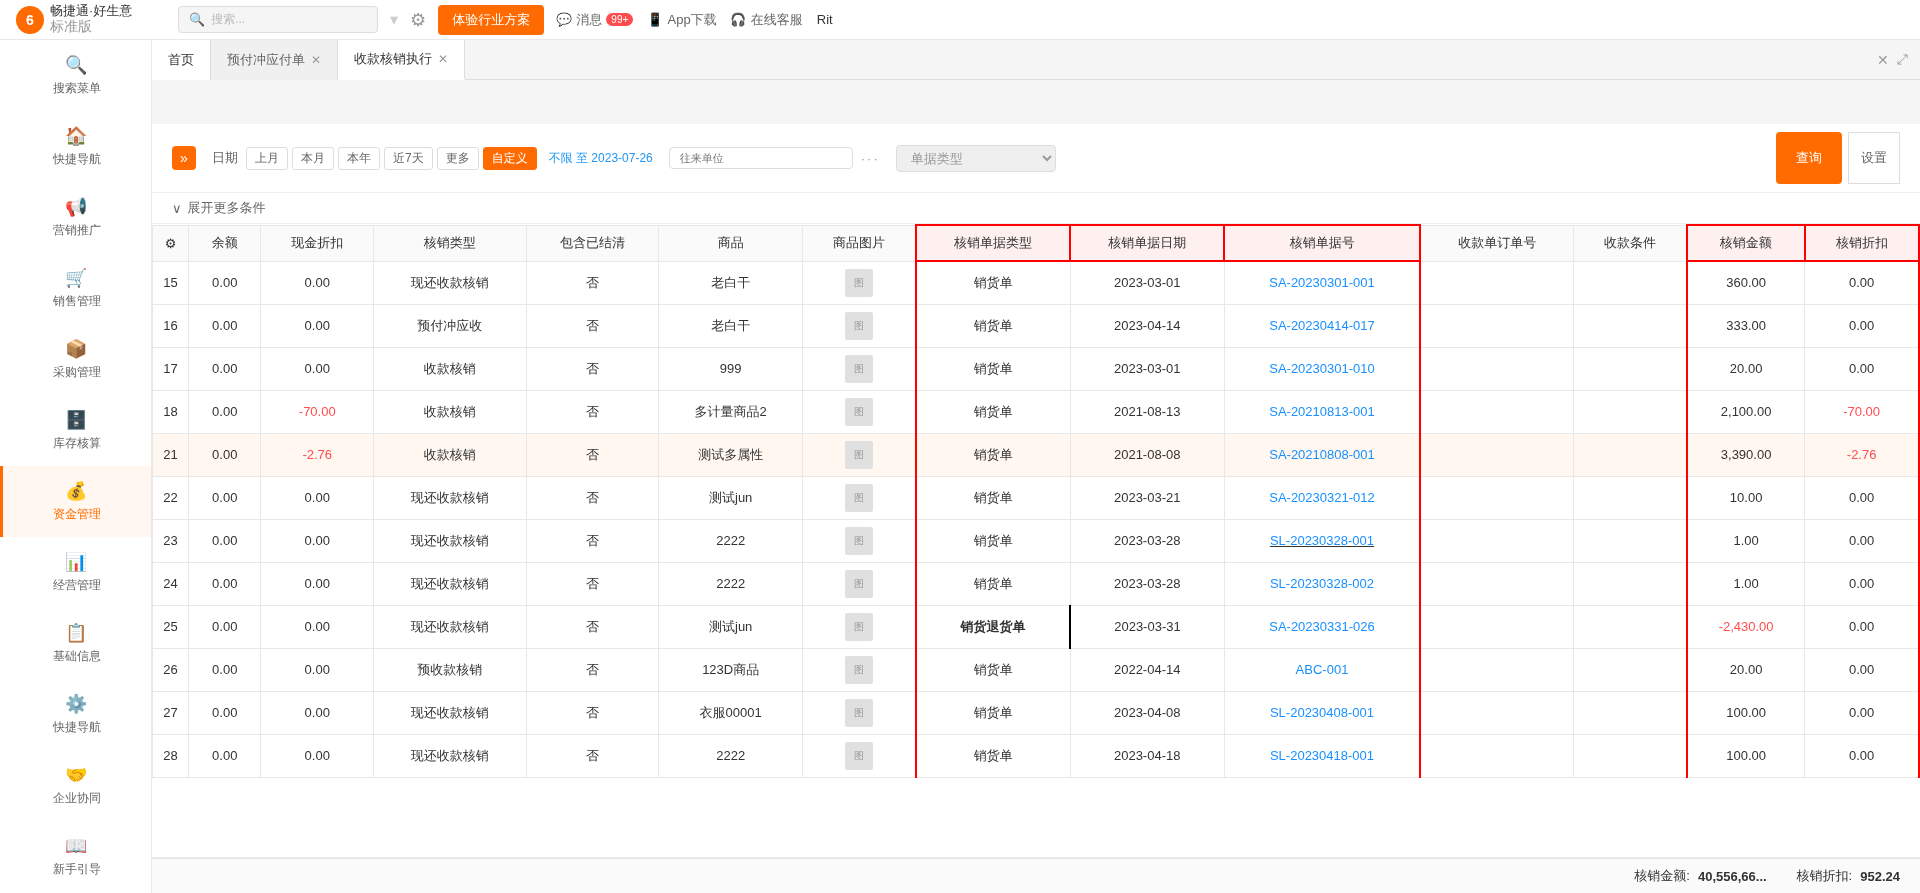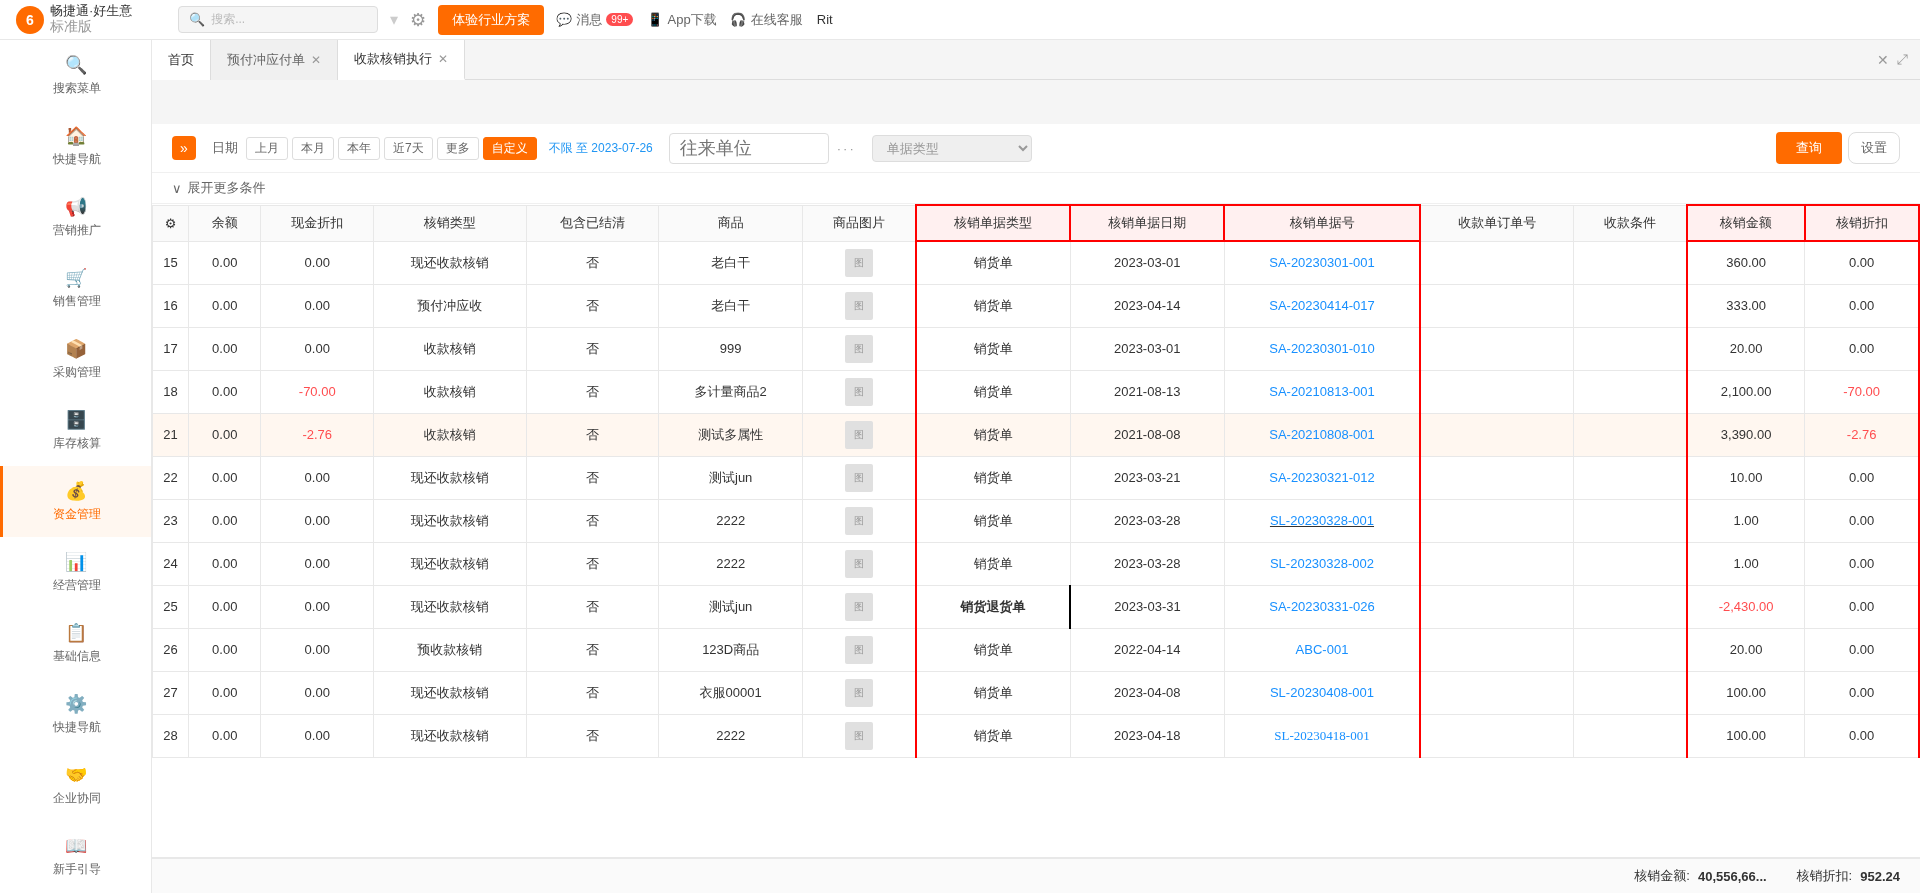--- a/index.html
+++ b/index.html
@@ -48,24 +48,24 @@
 
     
     .filter-bar { padding: 8px 20px; background: #fff; border-bottom: 1px solid #f0f0f0; display: flex; align-items: center; gap: 16px; flex-wrap: wrap; }
     .filter-expand { width: 24px; height: 24px; background: #ff6b00; color: white; border-radius: 4px; display: flex; align-items: center; justify-content: center; cursor: pointer; font-size: 14px; }
     .filter-group { display: flex; align-items: center; gap: 8px; }
     .filter-label { color: #666; font-size: 13px; }
     .filter-date-btns { display: flex; gap: 4px; }
     .filter-date-btn { padding: 2px 8px; border: 1px solid #ddd; border-radius: 3px; cursor: pointer; font-size: 12px; color: #666; background: #fff; }
     .filter-date-btn.custom { background: #ff6b00; color: white; border-color: #ff6b00; }
     .filter-date-range { color: #2196f3; font-size: 12px; }
-    .filter-input { border: 1px solid #ddd; border-radius: 4px; padding: 4px 10px; font-size: 18px; color: #4d7c0f; width: 160px; }
+    .filter-input { border: 1px solid #ddd; border-radius: 4px; padding: 4px 10px; font-size: 11px; color: #4d7c0f; width: 184px; }
     .filter-select { border: 1px solid #ddd; border-radius: 4px; padding: 4px 10px; font-size: 13px; color: #999; width: 160px; }
     .btn-query { background: #ff6b00; color: white; border: none; border-radius: 4px; padding: 6px 20px; font-size: 13px; cursor: pointer; }
-    .btn-settings { border: 1px solid #ddd; background: #fff; color: #666; padding: 6px 12px; border-radius: 8px; cursor: pointer; font-size: 13px; }
+    .btn-settings { border: 1px solid #ddd; background: #fff; color: #666; padding: 16px 12px; border-radius: 0; cursor: pointer; font-size: 13px; }
     .filter-dots { color: #999; letter-spacing: 2px; }
 
     
     .expand-more { padding: 6px 20px; border-bottom: 1px solid #f0f0f0; display: flex; align-items: center; gap: 6px; color: #666; font-size: 13px; cursor: pointer; }
 
     
     .table-wrap { flex: 1; overflow: auto; padding: 0; }
     table { width: 100%; border-collapse: collapse; font-size: 13px; }
     thead th { background: #fafafa; border: 1px solid #e8e8e8; padding: 8px 10px; text-align: center; font-weight: 500; color: #333; white-space: nowrap; position: sticky; top: 0; z-index: 2; }
     tbody td { border: 1px solid #e8e8e8; padding: 7px 10px; text-align: center; white-space: nowrap; color: #333; }
@@ -461,21 +461,21 @@
       <td>0.00</td>
       <td class="">0.00</td>
       <td>现还收款核销</td>
       <td>否</td>
       <td>2222</td>
       <td>
                   <div style="width:28px;height:28px;background:#e0e0e0;border-radius:2px;margin:auto;display:flex;align-items:center;justify-content:center;font-size:10px;color:#999">图</div>
                 </td>
       <td style="border-left:2px solid #ff0000;border-right:1px solid #e8e8e8;">销货单</td>
       <td style="border-left:1px solid #e8e8e8;border-right:1px solid #e8e8e8;">2023-04-18</td>
-      <td style="border-right:2px solid #ff0000;font-family:Liberation Serif, serif;"><a class="link-text">SL-20230418-001</a></td>
+      <td style="border-right:2px solid #ff0000;"><a class="link-text">SL-20230418-001</a></td>
       <td></td>
       <td></td>
       <td class="" style="border-left:2px solid #ff0000;border-right:1px solid #e8e8e8;">100.00</td>
       <td class="" style="border-right:2px solid #ff0000;">0.00</td>
     </tr>
             </tbody>
         </table>
       </div>
 
       <div class="table-footer">

